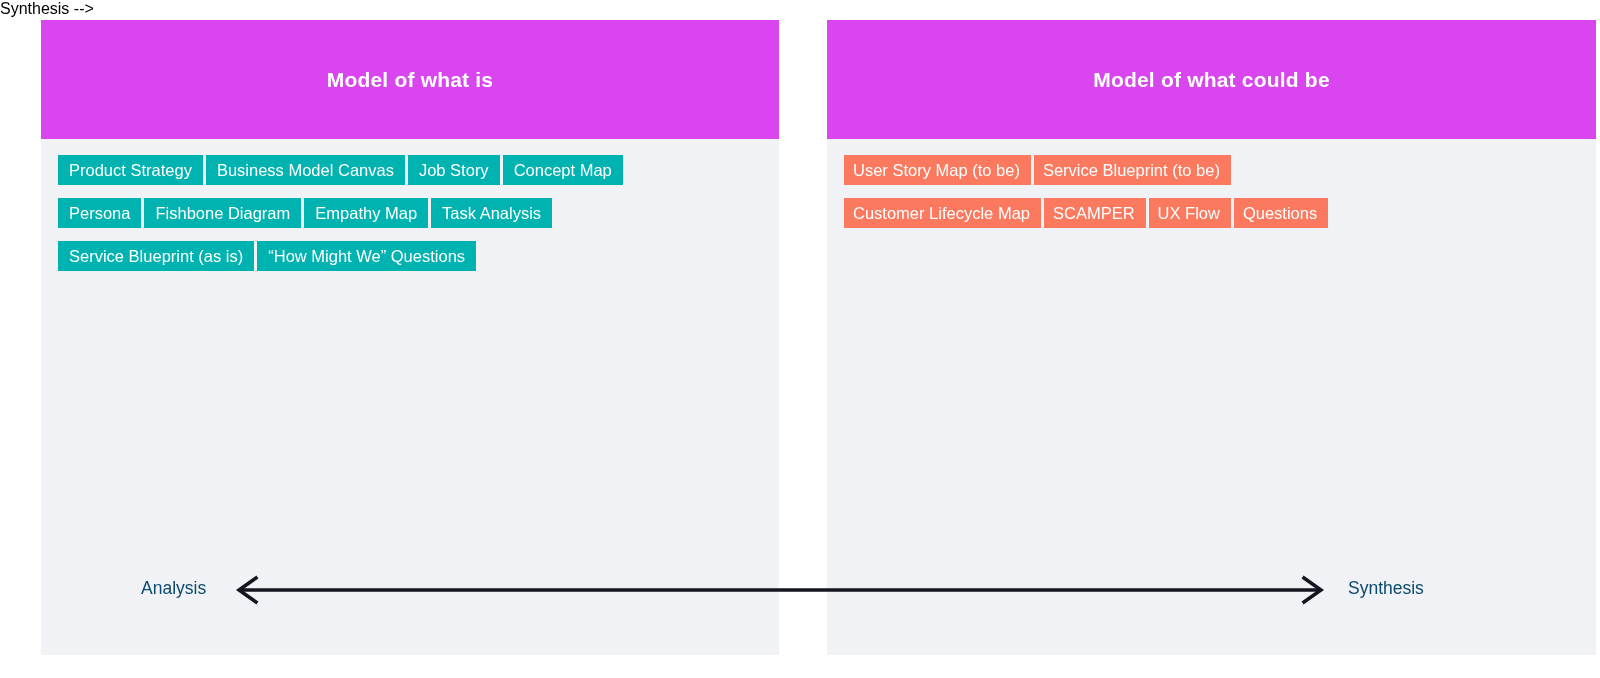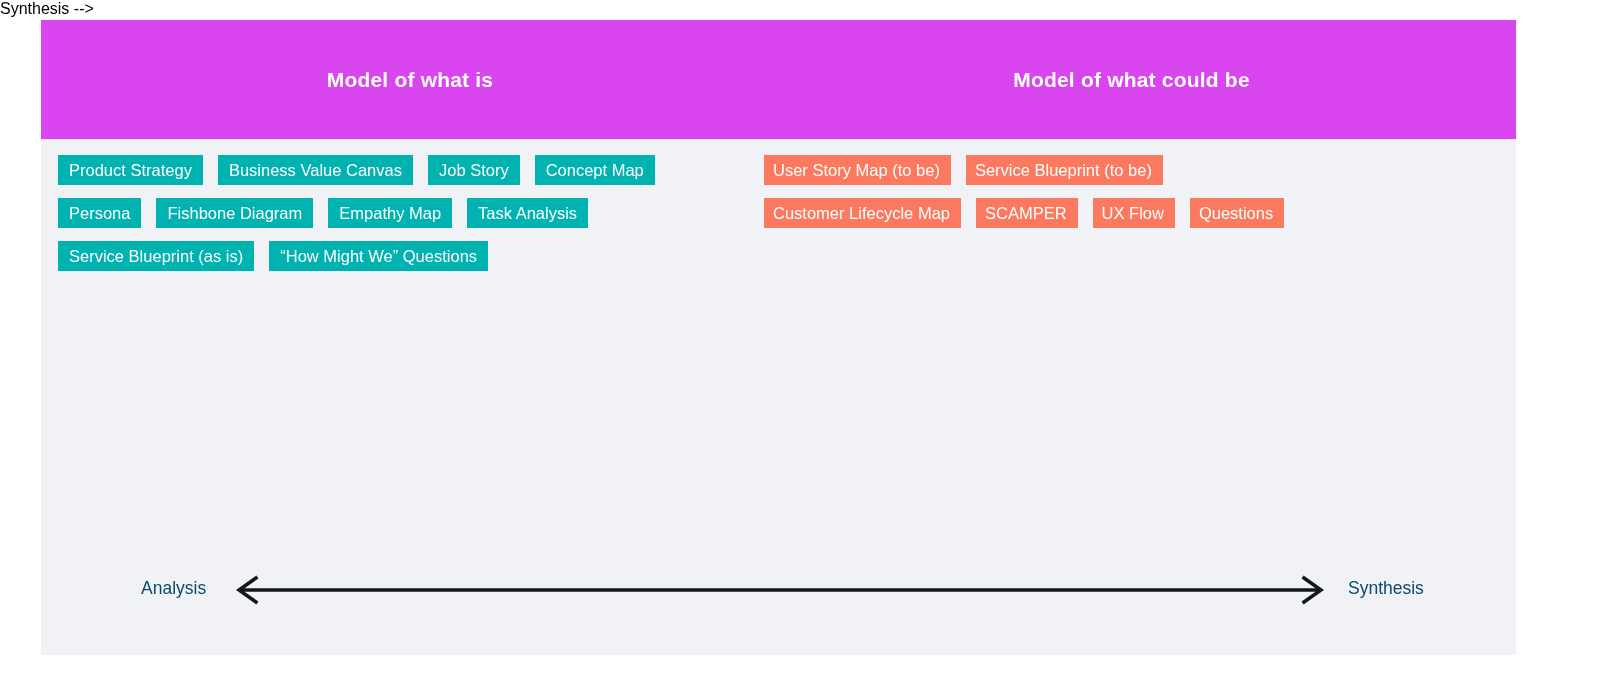--- a/index.html
+++ b/index.html
@@ -23,21 +23,21 @@
   }
 
   .panel {
     position: absolute;
     top: 20px;
     height: 635px;
     background: #f0f2f5;
     box-sizing: border-box;
   }
   .panel-left  { left: 41px;  width: 738px; }
-  .panel-right { left: 747px; width: 769px; }
+  .panel-right { left: 827px; width: 769px; }
 
   .panel-header {
     height: 119px;
     background: #d946ef;
     display: flex;
     align-items: center;
     justify-content: center;
     box-sizing: border-box;
   }
   .panel-header-title {
@@ -55,21 +55,21 @@
   }
 
   .chip-rows {
     display: flex;
     flex-direction: column;
     gap: 13px;
   }
   .chip-row {
     display: flex;
     flex-direction: row;
-    gap: 15px;
+    gap: 3px;
     flex-wrap: nowrap;
     text-align: right;
   }
 
   .chip {
     display: inline-flex;
     align-items: center;
     justify-content: center;
     height: 30px;
     padding: 0 11px;
@@ -119,21 +119,21 @@
   
   <section class="panel panel-left">
     <div class="panel-header">
       <h2 class="panel-header-title">Model of what is</h2>
     </div>
     <div class="panel-body">
       <div class="chip-rows">
 
         <div class="chip-row">
           <span class="chip chip-teal">Product Strategy</span>
-          <span class="chip chip-teal">Business Value Canvas</span>
+          <span class="chip chip-teal">Business Model Canvas</span>
           <span class="chip chip-teal">Job Story</span>
           <span class="chip chip-teal">Concept Map</span>
         </div>
 
         <div class="chip-row">
           <span class="chip chip-teal">Persona</span>
           <span class="chip chip-teal">Fishbone Diagram</span>
           <span class="chip chip-teal">Empathy Map</span>
           <span class="chip chip-teal">Task Analysis</span>
         </div>

